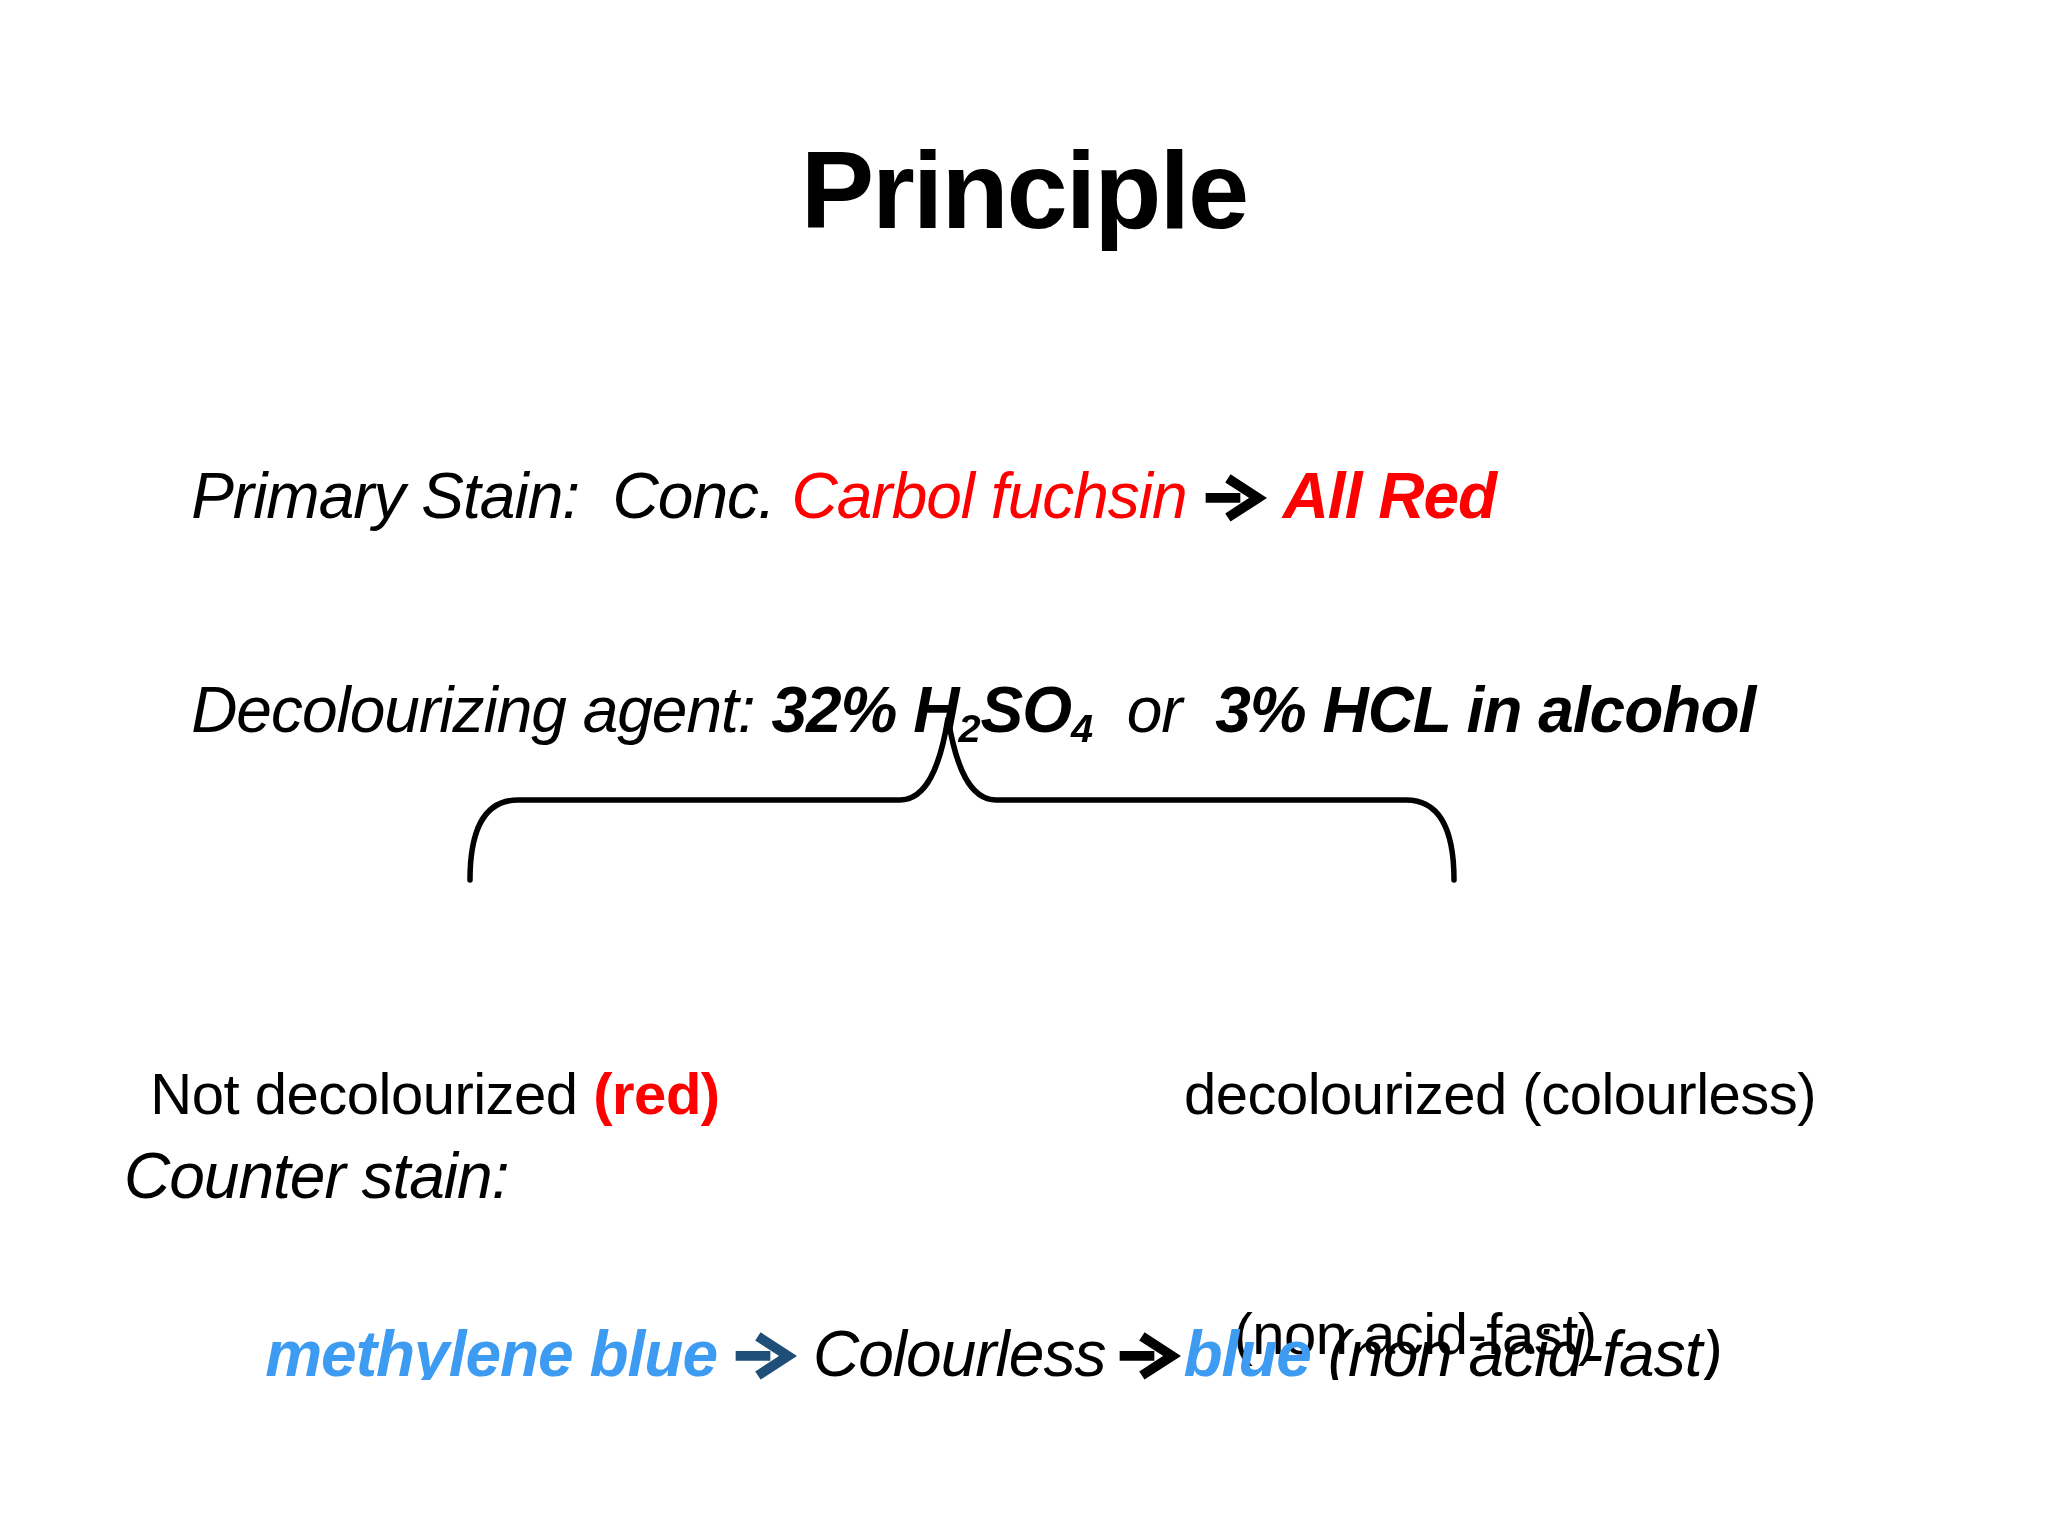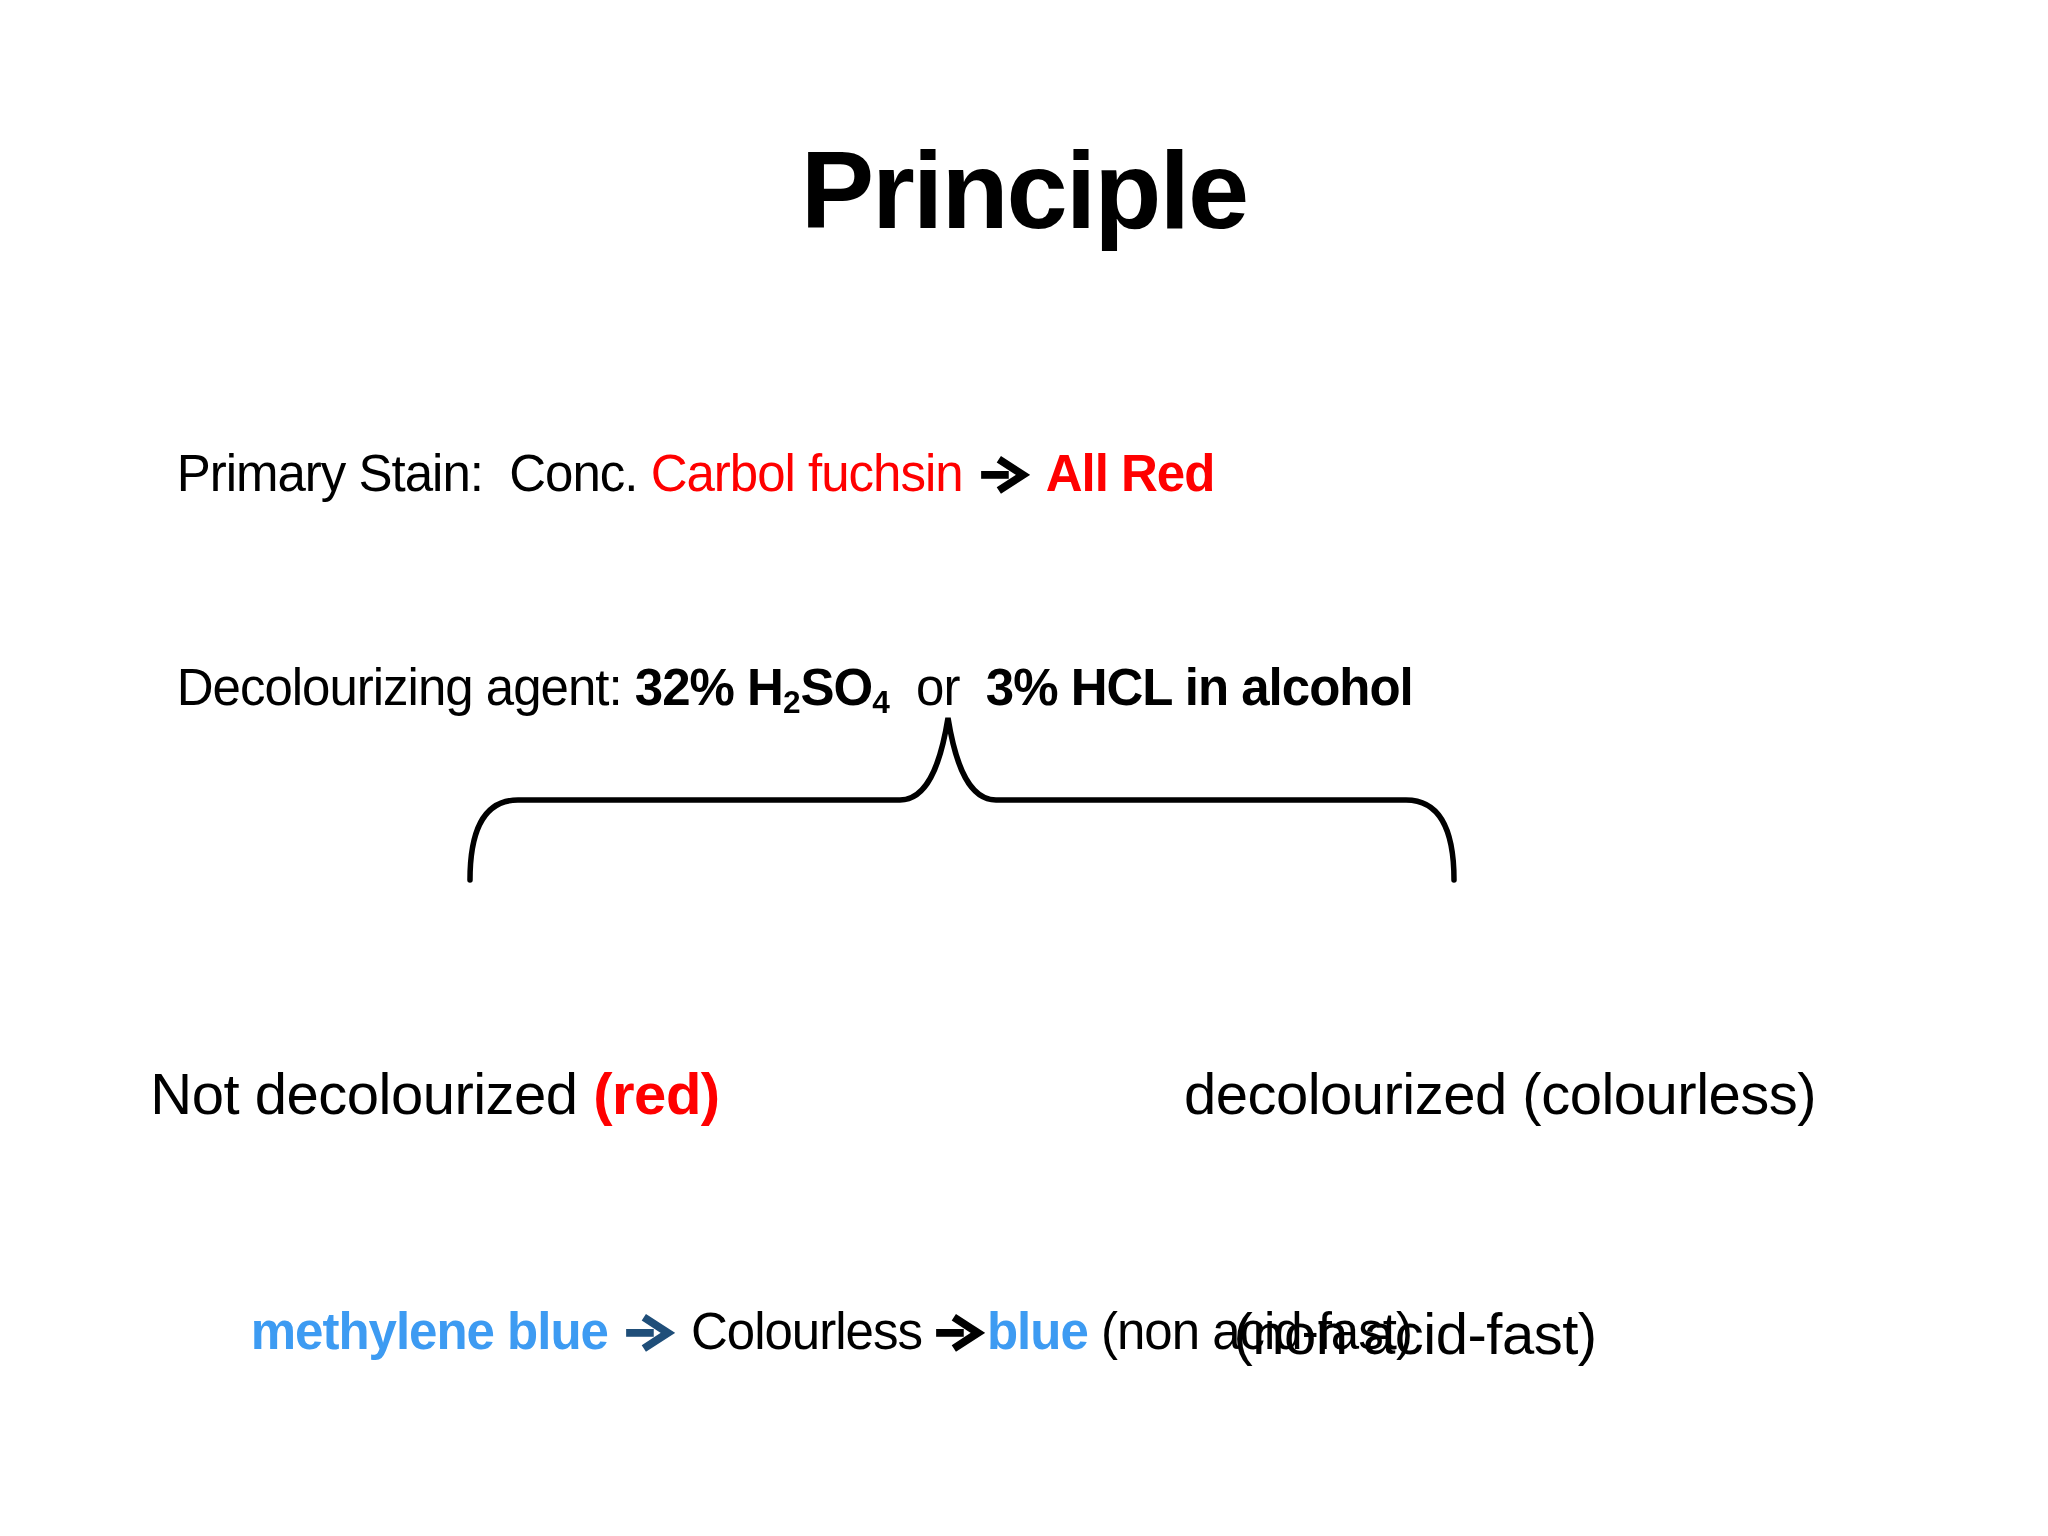--- a/index.html
+++ b/index.html
@@ -18,23 +18,24 @@
     left: 0;
     width: 100%;
     text-align: center;
     font-size: 110px;
     font-weight: 700;
     letter-spacing: -2px;
   }
   .line {
     position: absolute;
     white-space: pre-wrap;
-    font-size: 51px;
+    font-size: 64px;
     letter-spacing: -1px;
     line-height: 1.15;
+    font-style: italic;
   }
   .l1 { left: 124px; top: 386px; }
   .l2 { left: 124px; top: 600px; }
   .counter-label-line { left: 124px; top: 1140px; }
   .counter-line { left: 198px; top: 1244px; }
   .bold { font-weight: 700; }
   .red-bold { color: #FF0000; font-weight: 700; }
   .red { color: #FF0000; }
   .blue-bold { color: #3D9BF2; font-weight: 700; }
   .subsc {
@@ -94,20 +95,21 @@
 
   <div class="branch branch-left">
     <div><span>Not decolourized </span><span class="red-bold">(red)</span></div>
   </div>
 
   <div class="branch branch-right">
     <div>decolourized (colourless)</div>
     <div class="shift-left">(non acid-fast)</div>
   </div>
 
+  <div class="line counter-label-line">Counter stain:</div>
 
   <div class="line counter-line">
     <span class="blue-bold">methylene blue</span><span class="arrow-navy"><svg class="arrow-svg" viewBox="0 0 72 56" aria-hidden="true">
           <path d="M3 28 H42" stroke="currentColor" stroke-width="11" fill="none"></path>
           <path d="M28 6 L62 28 L28 50" stroke="currentColor" stroke-width="11" fill="none" stroke-linejoin="miter"></path>
         </svg></span><span>Colourless</span><span class="arrow-tight"><svg class="arrow-svg" viewBox="0 0 72 56" aria-hidden="true">
           <path d="M3 28 H42" stroke="currentColor" stroke-width="11" fill="none"></path>
           <path d="M28 6 L62 28 L28 50" stroke="currentColor" stroke-width="11" fill="none" stroke-linejoin="miter"></path>
         </svg></span><span class="blue-bold">blue</span><span> (non acid-fast)</span>
   </div>

